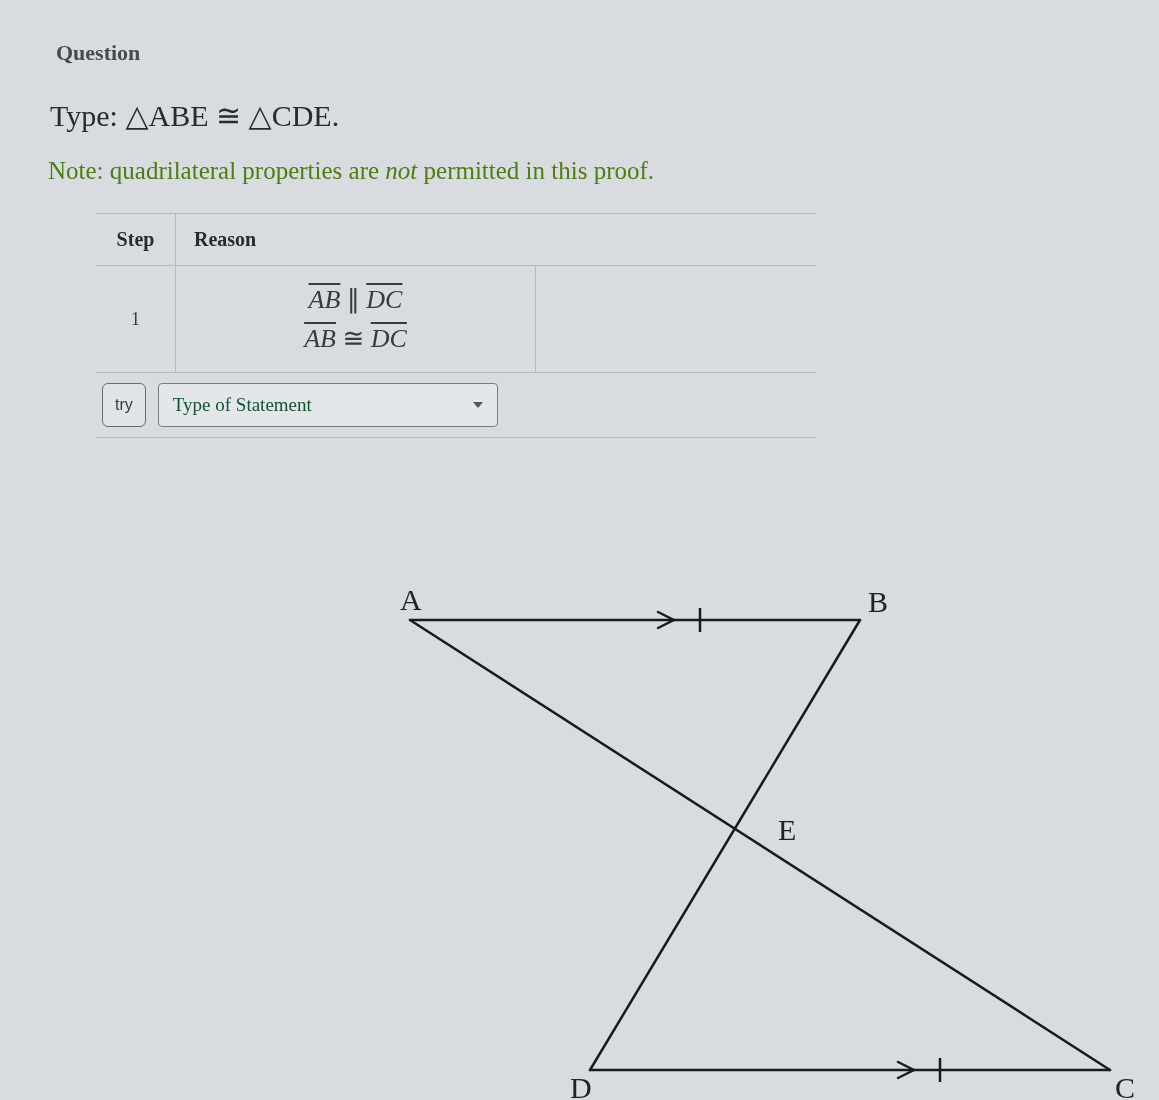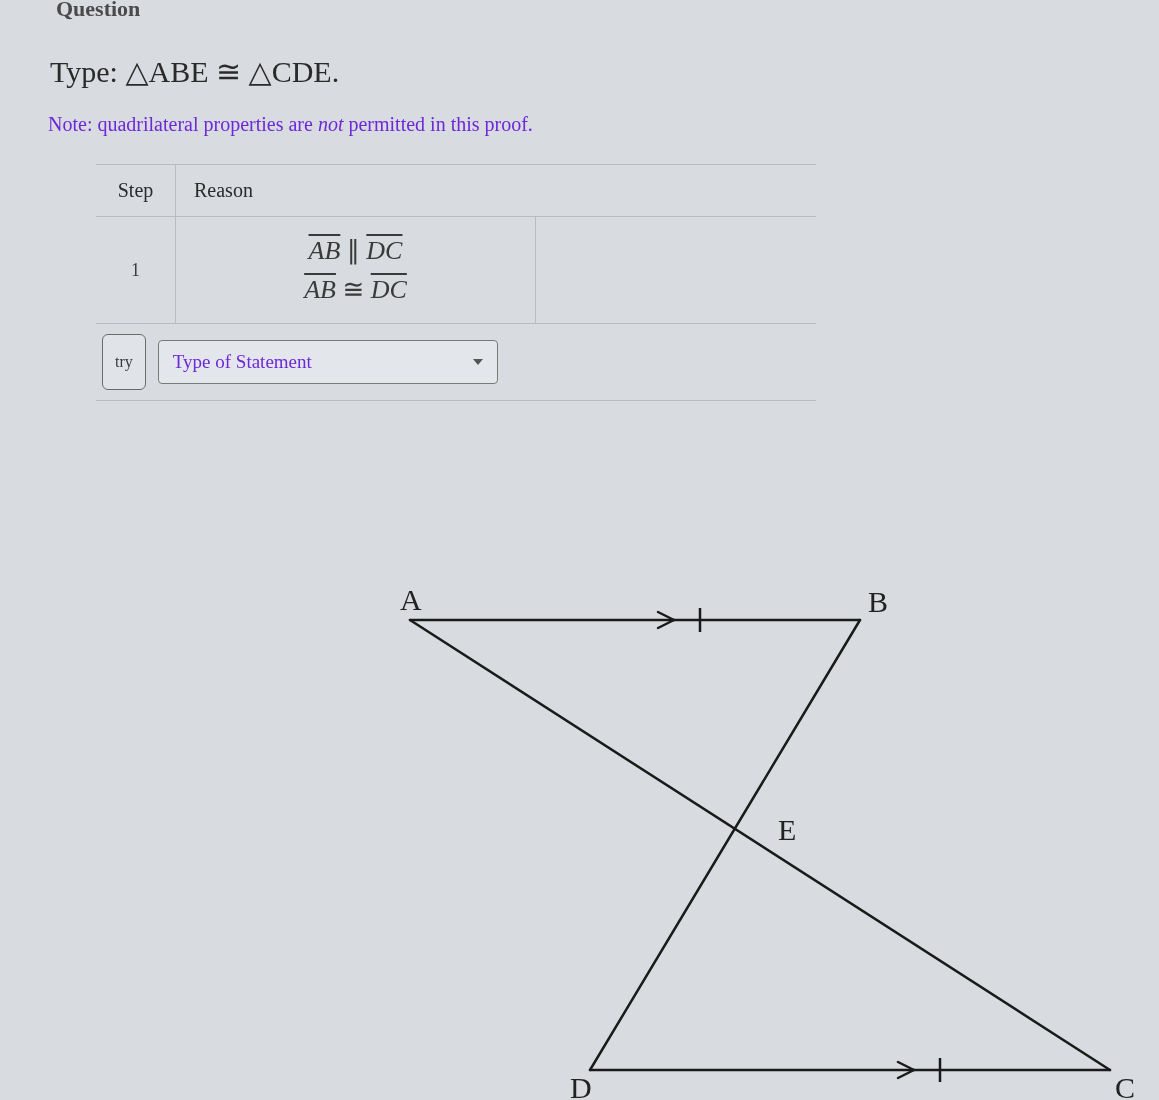--- a/index.html
+++ b/index.html
@@ -7,41 +7,42 @@
       background: #d8dce0;
       font-family: Georgia, 'Times New Roman', serif;
       color: #3a3a3a;
       width: 1159px;
       height: 1100px;
       overflow: hidden;
       position: relative;
     }
     .content {
       padding: 0 48px 20px 48px;
+      margin-top: 44px;
     }
     .section-label {
       font-weight: bold;
       font-size: 22px;
       color: #4a4a4a;
       margin-top: 0;
       margin-bottom: 28px;
       position: relative;
       top: -4px;
       left: 8px;
     }
     .given-line, .prove-line {
       font-size: 30px;
       color: #2a2a2a;
       margin-bottom: 28px;
       margin-left: 2px;
     }
     .prove-line { margin-bottom: 24px; }
     .note-line {
-      font-size: 20px;
-      color: #6d28d9;
+      font-size: 25px;
+      color: #4d7c0f;
       margin-bottom: 28px;
     }
     .note-line .italic { font-style: italic; }
     .overline {
       text-decoration: overline;
       font-style: italic;
       font-family: 'Times New Roman', serif;
     }
     .mathit { font-family: 'Times New Roman', serif; }
 
@@ -78,44 +79,44 @@
       border-right: 1px solid #b8bcc0;
       font-size: 26px;
     }
     .col-reason {
       flex: 1;
       padding: 14px 18px;
       display: flex;
       align-items: center;
       font-size: 20px;
     }
-    .hdr { font-weight: normal; font-size: 20px; color: #2a2a2a; }
+    .hdr { font-weight: bold; font-size: 20px; color: #2a2a2a; }
     .col-step.hdr { font-size: 20px; }
 
     .stmt-line { line-height: 1.5; font-family: 'Times New Roman', serif; }
 
     
     .try-row { display:flex; align-items:center; padding: 10px 0 10px 6px; gap: 12px; border-top:1px solid #b8bcc0; border-bottom:1px solid #b8bcc0;}
     .try-pill {
       border: 1.5px solid #6a6a6a;
       border-radius: 6px;
-      padding: 18px 12px;
+      padding: 12px 12px;
       font-size: 16px;
       background: #e0e4e8;
-      font-family: Liberation Serif, serif;
+      font-family: Liberation Sans, sans-serif;
       color: #3a3a3a;
     }
     .type-select {
       flex: 0 0 340px;
       border: 1.5px solid #7a7a7a;
       border-radius: 4px;
       background: #e3e6ea;
       padding: 10px 14px;
       font-size: 19px;
-      color: #6d28d9;
+      color: #14532d;
       display: flex;
       align-items: center;
       justify-content: space-between;
       cursor: pointer;
       font-family: Georgia, serif;
     }
     .caret {
       width: 0; height: 0;
       border-left: 5px solid transparent;
       border-right: 5px solid transparent;

